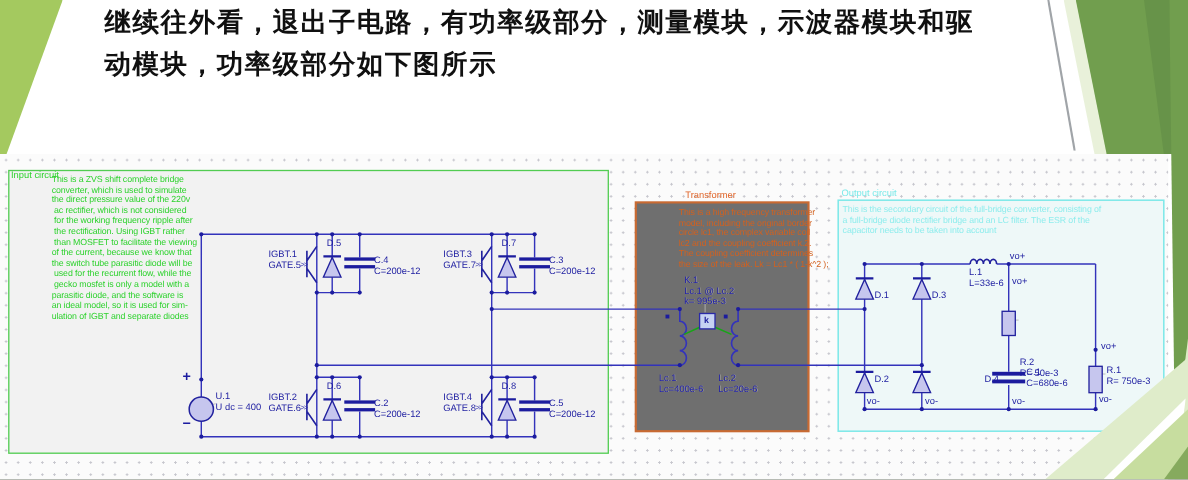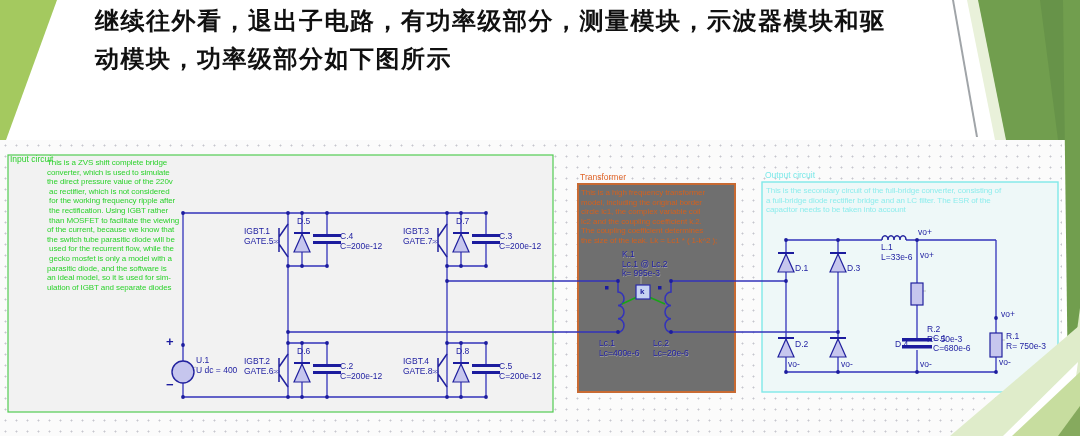--- a/index.html
+++ b/index.html
@@ -9,25 +9,25 @@
   
   .heading{position:absolute;left:95px;color:#101010;font-family:"Liberation Serif",serif;
            font-weight:bold;font-size:24px;line-height:26px;letter-spacing:1.5px;white-space:pre;}
   
   .shot{position:absolute;left:0;top:140px;width:1062px;height:296px;background-color:#fbfbfb;
         background-image:radial-gradient(#c6c6cd 0.9px, rgba(0,0,0,0) 1.1px);background-size:11px 11px;}
   svg.circuit{position:absolute;left:0;top:0;width:1080px;height:436px;}
   
   .note{position:absolute;white-space:pre;font-size:8px;line-height:9.6px;letter-spacing:-0.1px;}
   .note.green{color:#2ed22e;padding-left:37px;}
-  .note.orange{color:#d2611f;}
+  .note.orange{color:#d2611f;margin-left:36px;}
   .note.cyan{color:#8feded;}
   .boxtitle{position:absolute;white-space:pre;font-size:8.5px;}
   .boxtitle.green{color:#2ed22e;}
-  .boxtitle.orange{color:#e06428;}
+  .boxtitle.orange{color:#e06428;margin-left:43px;}
   .boxtitle.cyan{color:#7ce9e9;}
   
   .lbl{position:absolute;white-space:pre;font-size:8.5px;line-height:9.5px;color:#1c1ca0;}
   .lbl.dark{color:#2323a6;text-shadow:0.6px 0.6px 0 #9f9f9f;}
   .lbl.sign{font-size:13px;font-weight:bold;color:#1c1ca0;}
   .lbl.kletter{font-size:8px;font-weight:bold;color:#22229e;text-shadow:none;}
   .lbl.marker{font-size:7px;letter-spacing:-1px;color:#3a3ab0;}
   
   .deco{position:absolute;left:0;top:0;width:1080px;height:436px;pointer-events:none;}
 </style>

